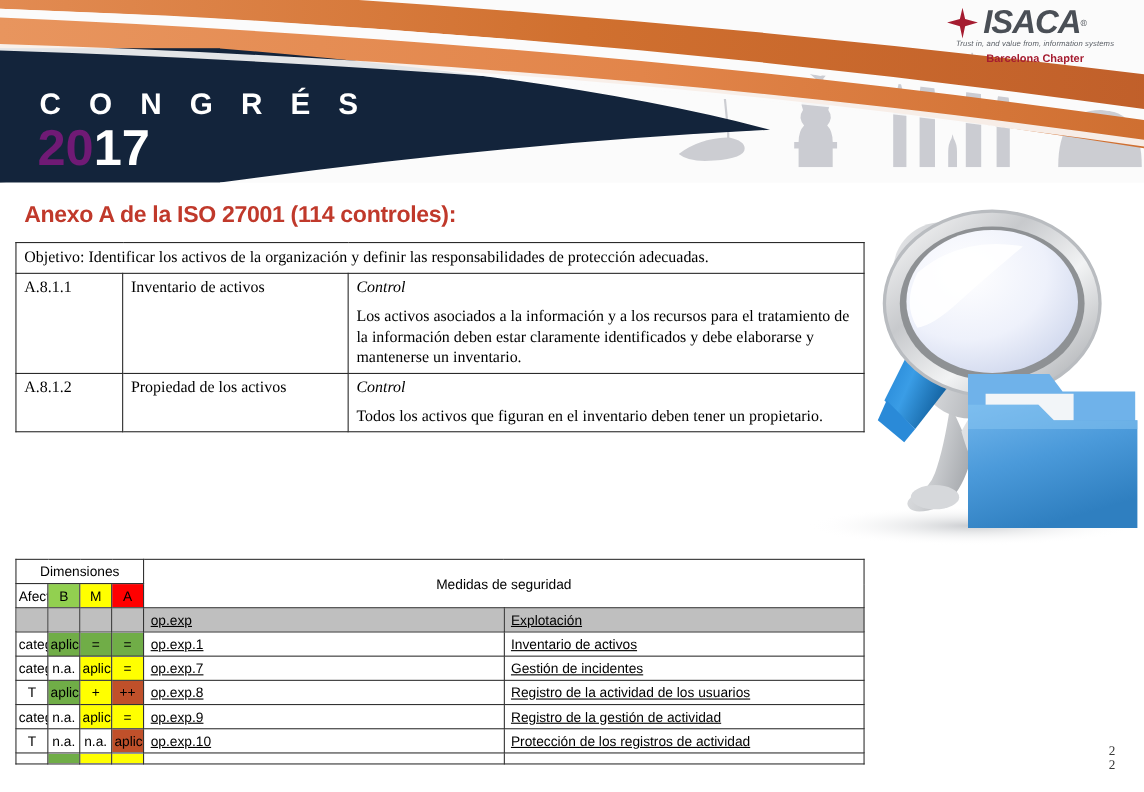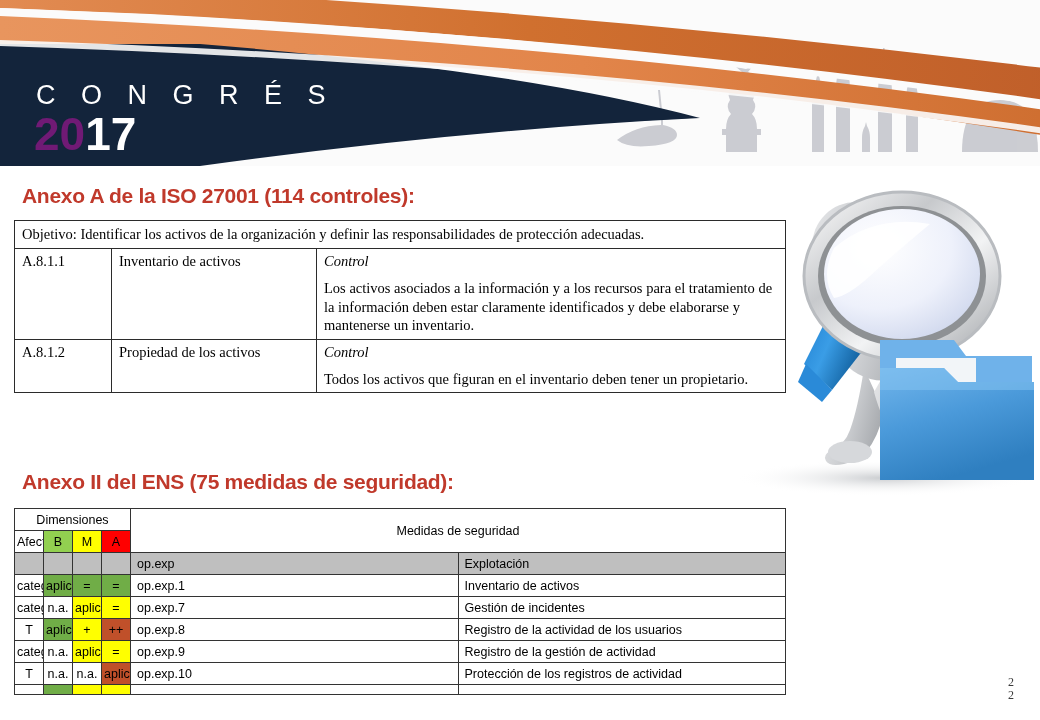--- a/index.html
+++ b/index.html
@@ -10,21 +10,21 @@
     overflow:hidden;
     position:relative;
   }
   #slide{position:relative;width:1040px;height:720px;overflow:hidden;background:#fff;}
 
   
   .banner{position:absolute;left:0;top:0;width:1040px;height:166px;overflow:hidden;background:#fbfbfb;}
   .banner-svg{position:absolute;left:0;top:0;}
   .congres-text{
     position:absolute;left:36px;top:80px;
-    font-size:27px;letter-spacing:9px;color:#ffffff;font-weight:400;
+    font-size:27px;letter-spacing:9px;color:#ffffff;font-weight:700;
     font-family:"Liberation Sans", sans-serif;
   }
   .year{
     position:absolute;left:34px;top:108px;
     font-size:46px;font-weight:bold;letter-spacing:0px;line-height:52px;
     font-family:"Liberation Sans", sans-serif;
   }
   .year .y1{color:#701a75;}
   .year .y2{color:#ffffff;}
 
@@ -75,21 +75,21 @@
   
   .ens-table{
     position:absolute;left:14px;top:508px;width:772px;
     border-collapse:collapse;
     font-family:"Liberation Sans", sans-serif;
     font-size:12.5px;color:#000;
     background:#fff;
     table-layout:fixed;
   }
   .ens-table td{border:1.1px solid #333;text-align:center;height:21px;padding:0 2px;white-space:nowrap;overflow:hidden;}
-  .ens-table td.left{text-align:left;padding-left:6px;}
+  .ens-table td.left{text-align:left;padding-left:6px;text-decoration:underline;}
   .w-afect{width:111px;}
   .w-dim{width:81px;}
   .w-code{width:93px;}
   .w-med{width:auto;}
   .hdr-dim{height:30px;border-bottom:1.1px solid #333;}
   .hdr-med{height:51px;}
   .g-B{background:#92D050;}
   .g-M{background:#FFFF00;}
   .g-A{background:#FF0000;}
   .cell-green{background:#70AD47;}
@@ -168,20 +168,30 @@
         <rect x="0" y="44" width="200" height="122" fill="#13243B"></rect>
         <path d="M0 44 L200 44 Q520 70 700 118 Q460 130 200 166 L0 166 Z" fill="#13243B"></path>
 
         <path d="M0 40 Q560 58 1060 130 L1060 136 Q560 64 0 46 Z" fill="#fbfbfb" opacity="0.9"></path>
       </g>
     </svg>
 
     <div class="congres-text">C O N G R É S</div>
     <div class="year"><span class="y1">20</span><span class="y2">17</span></div>
 
+    <div class="isaca">
+      <div class="isaca-word">
+        <svg class="isaca-star" width="30" height="30" viewBox="0 0 30 30">
+          <path d="M15 1 L17.4 11.2 L29 14.5 L17.4 17.8 L15 29 L12.6 17.8 L1 14.5 L12.6 11.2 Z" fill="#A51C30"></path>
+        </svg>
+        <span class="isaca-name">ISACA</span><span class="isaca-reg">®</span>
+      </div>
+      <div class="isaca-tag">Trust in, and value from, information systems</div>
+      <div class="isaca-chapter">Barcelona Chapter</div>
+    </div>
   </div>
 
   <div class="sec-title" id="title-iso">Anexo A de la ISO 27001 (114 controles):</div>
 
   <table class="iso-table">
     <tbody>
     <tr class="iso-obj">
       <td colspan="3">Objetivo: Identificar los activos de la organización y definir las responsabilidades de protección adecuadas.</td>
     </tr>
     <tr>
@@ -196,21 +206,20 @@
       <td class="c-id">A.8.1.2</td>
       <td class="c-name">Propiedad de los activos</td>
       <td class="c-ctrl">
         <div class="ctrl-label">Control</div>
         <div class="ctrl-body">Todos los activos que figuran en el inventario deben tener un propietario.</div>
       </td>
     </tr>
   </tbody>
     </table>
 
-  <div class="sec-title" id="title-ens">Anexo II del ENS (75 medidas de seguridad):</div>
 
   <table class="ens-table">
     <tbody>
         <tr>
       <td class="w-afect hdr-dim" colspan="4">Dimensiones</td>
       <td class="hdr-med" colspan="2" rowspan="2">Medidas de seguridad</td>
     </tr>
     <tr>
       <td class="w-afect">Afectadas</td>
       <td class="w-dim g-B">B</td>

